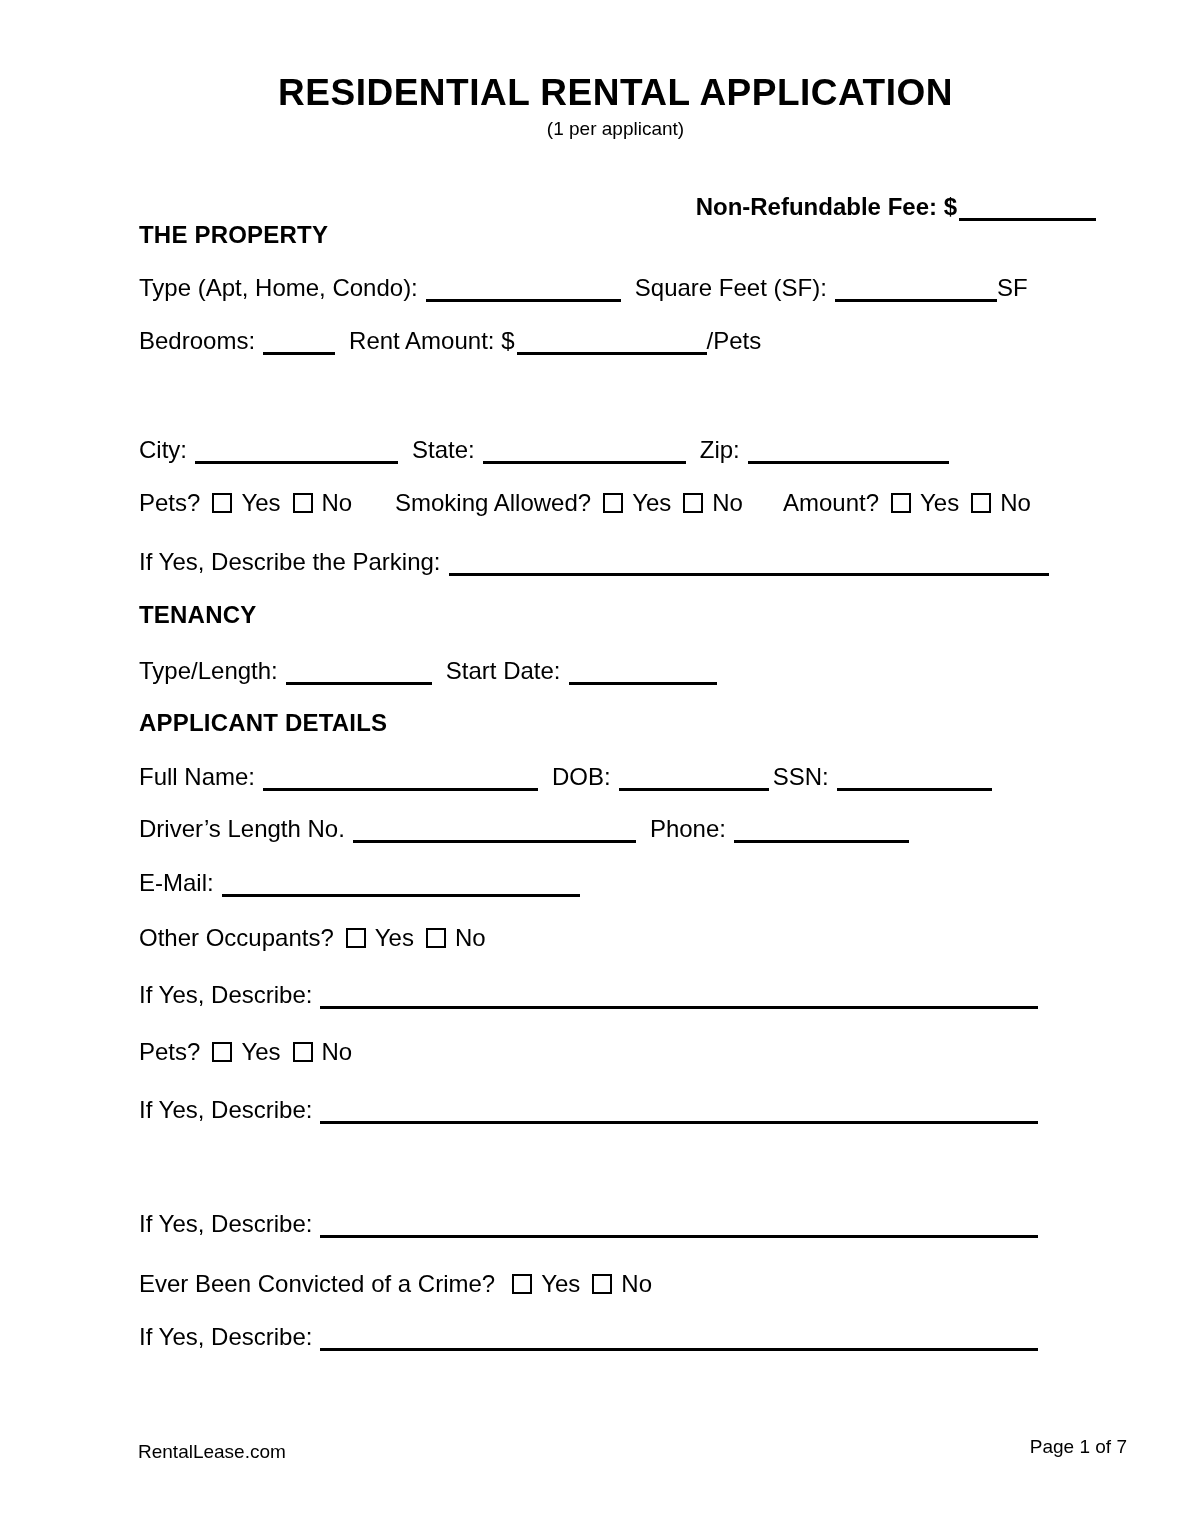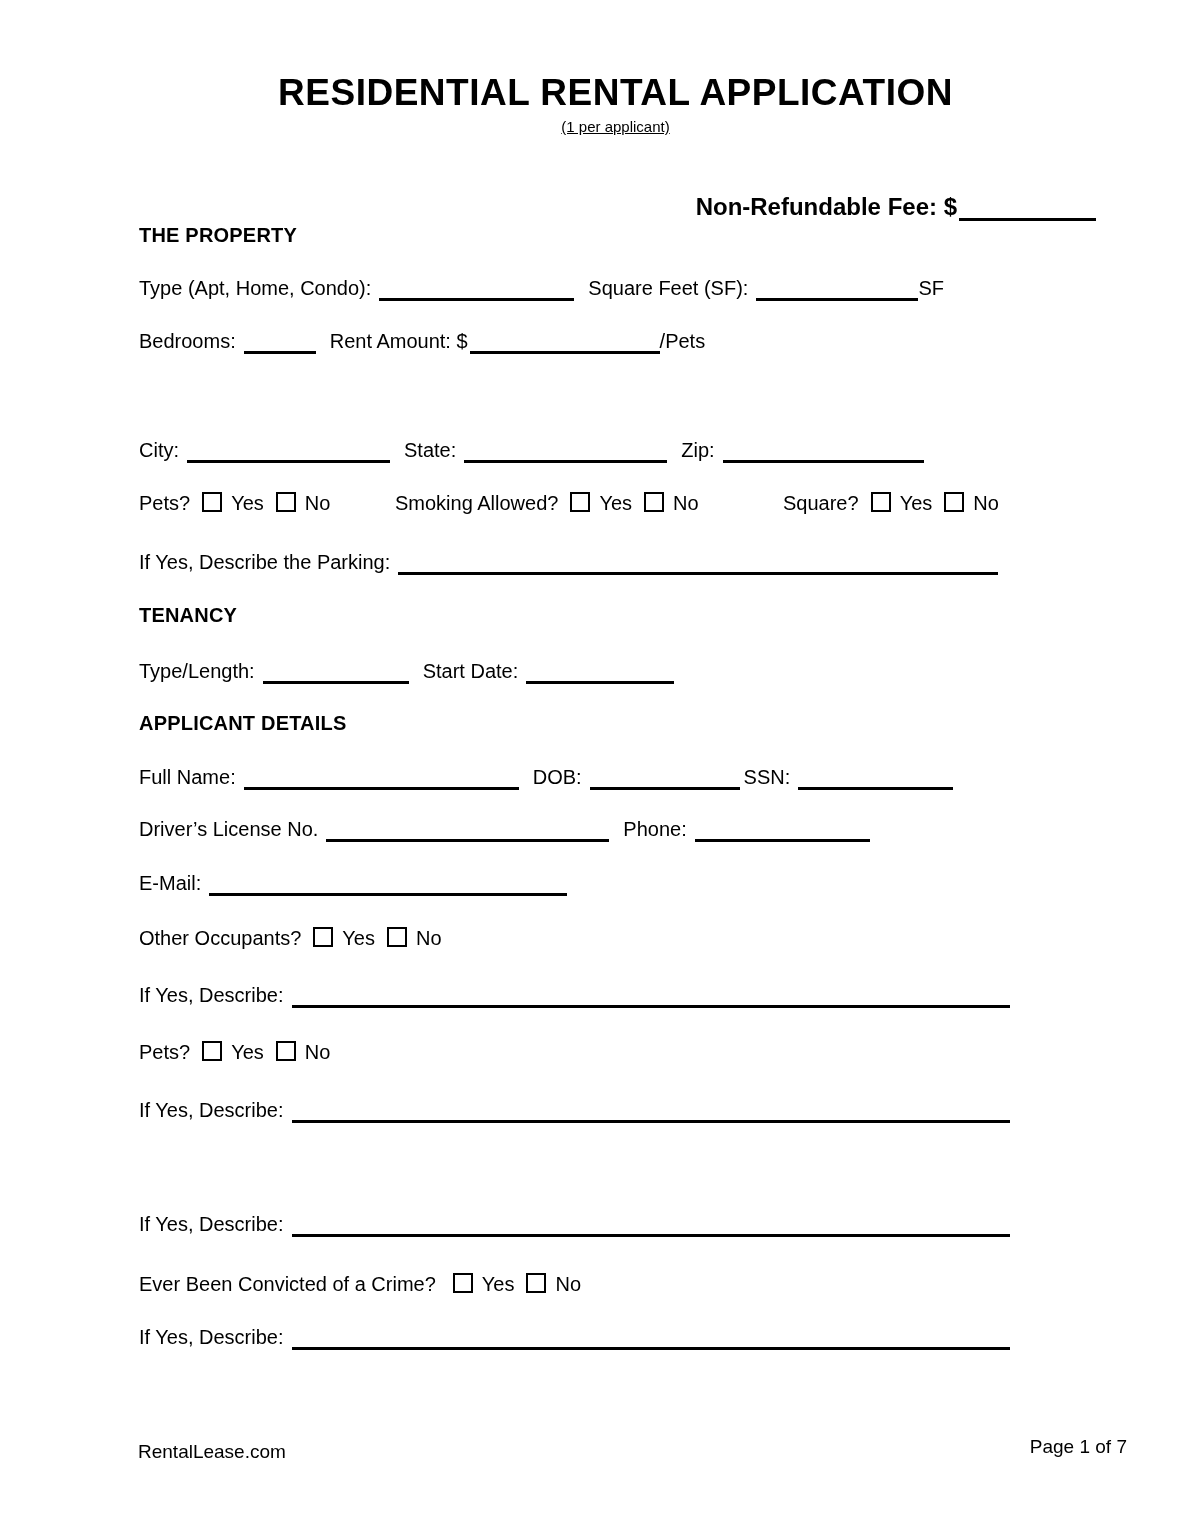--- a/index.html
+++ b/index.html
@@ -2,22 +2,22 @@
 <html><head>
 <meta charset="utf-8">
 <style>
   html,body{margin:0;padding:0;background:#ffffff;}
   .page{
     position:relative;width:1187px;height:1536px;background:#fff;
     font-family:"Liberation Sans",sans-serif;color:#000;overflow:hidden;padding-left:44px;
   }
   .center{position:absolute;left:0;width:100%;text-align:center;white-space:nowrap;}
   .title{font-size:37px;font-weight:bold;letter-spacing:.5px;}
-  .subtitle{font-size:15px;text-decoration:underline;}
-  .row{position:absolute;left:139px;font-size:20px;line-height:30px;white-space:nowrap;}
+  .subtitle{font-size:19px;}
+  .row{position:absolute;left:139px;font-size:24px;line-height:30px;white-space:nowrap;}
   .b{font-weight:bold;}
   .hd{font-weight:bold;letter-spacing:.2px;}
   .feerow{position:absolute;right:135px;font-size:24px;line-height:30px;white-space:nowrap;text-align:right;}
   .blank{display:inline-block;height:20px;border-bottom:3px solid #000;vertical-align:-6px;margin-left:8px;}
   .blank.tight{margin-left:2px;}
   .after{margin-left:14px;}
   .after-lg{margin-left:4px;}
   .cb{display:inline-block;width:16px;height:16px;border:2px solid #000;background:#fff;vertical-align:-2px;margin:0 9px 0 12px;}
   .grp{position:absolute;top:0;white-space:nowrap;}
   .footer{position:absolute;font-size:19px;white-space:nowrap;}
@@ -37,34 +37,34 @@
   <div class="row" style="top:273px"><span>Type (Apt, Home, Condo):</span><span class="blank" style="width:195px"></span><span class="after">Square Feet (SF):</span><span class="blank" style="width:162px"></span><span>SF</span></div>
 
   <div class="row" style="top:326px"><span>Bedrooms:</span><span class="blank" style="width:72px"></span><span class="after">Rent Amount: $</span><span class="blank tight" style="width:190px"></span><span>/Pets</span></div>
 
 
   <div class="row" style="top:435px"><span>City:</span><span class="blank" style="width:203px"></span><span class="after">State:</span><span class="blank" style="width:203px"></span><span class="after">Zip:</span><span class="blank" style="width:201px"></span></div>
 
   <div class="row" style="top:488px;width:940px;height:30px">
     <span class="grp" style="left:0"><span>Pets?</span><span class="cb"></span><span>Yes</span><span class="cb"></span><span>No</span></span>
     <span class="grp" style="left:256px"><span>Smoking Allowed?</span><span class="cb"></span><span>Yes</span><span class="cb"></span><span>No</span></span>
-    <span class="grp" style="left:644px"><span>Square?</span><span class="cb"></span><span>Yes</span><span class="cb"></span><span>No</span></span>
+    <span class="grp" style="left:644px"><span>Amount?</span><span class="cb"></span><span>Yes</span><span class="cb"></span><span>No</span></span>
   </div>
 
   <div class="row" style="top:547px"><span>If Yes, Describe the Parking:</span><span class="blank" style="width:600px"></span></div>
 
   <div class="row hd" style="top:600px">TENANCY</div>
 
   <div class="row hd" style="top:708px">APPLICANT DETAILS</div>
 
   <div class="row" style="top:656px"><span>Type/Length:</span><span class="blank" style="width:146px"></span><span class="after">Start Date:</span><span class="blank" style="width:148px"></span></div>
 
   <div class="row" style="top:762px"><span>Full Name:</span><span class="blank" style="width:275px"></span><span class="after">DOB:</span><span class="blank" style="width:150px"></span><span class="after-lg">SSN:</span><span class="blank" style="width:155px"></span></div>
 
-  <div class="row" style="top:814px"><span>Driver’s License No.</span><span class="blank" style="width:283px"></span><span class="after">Phone:</span><span class="blank" style="width:175px"></span></div>
+  <div class="row" style="top:814px"><span>Driver’s Length No.</span><span class="blank" style="width:283px"></span><span class="after">Phone:</span><span class="blank" style="width:175px"></span></div>
 
   <div class="row" style="top:868px"><span>E-Mail:</span><span class="blank" style="width:358px"></span></div>
 
   <div class="row" style="top:923px"><span>Other Occupants?</span><span class="cb"></span><span>Yes</span><span class="cb"></span><span>No</span></div>
 
   <div class="row" style="top:980px"><span>If Yes, Describe:</span><span class="blank" style="width:718px"></span></div>
 
   <div class="row" style="top:1037px"><span>Pets?</span><span class="cb"></span><span>Yes</span><span class="cb"></span><span>No</span></div>
 
   <div class="row" style="top:1095px"><span>If Yes, Describe:</span><span class="blank" style="width:718px"></span></div>

